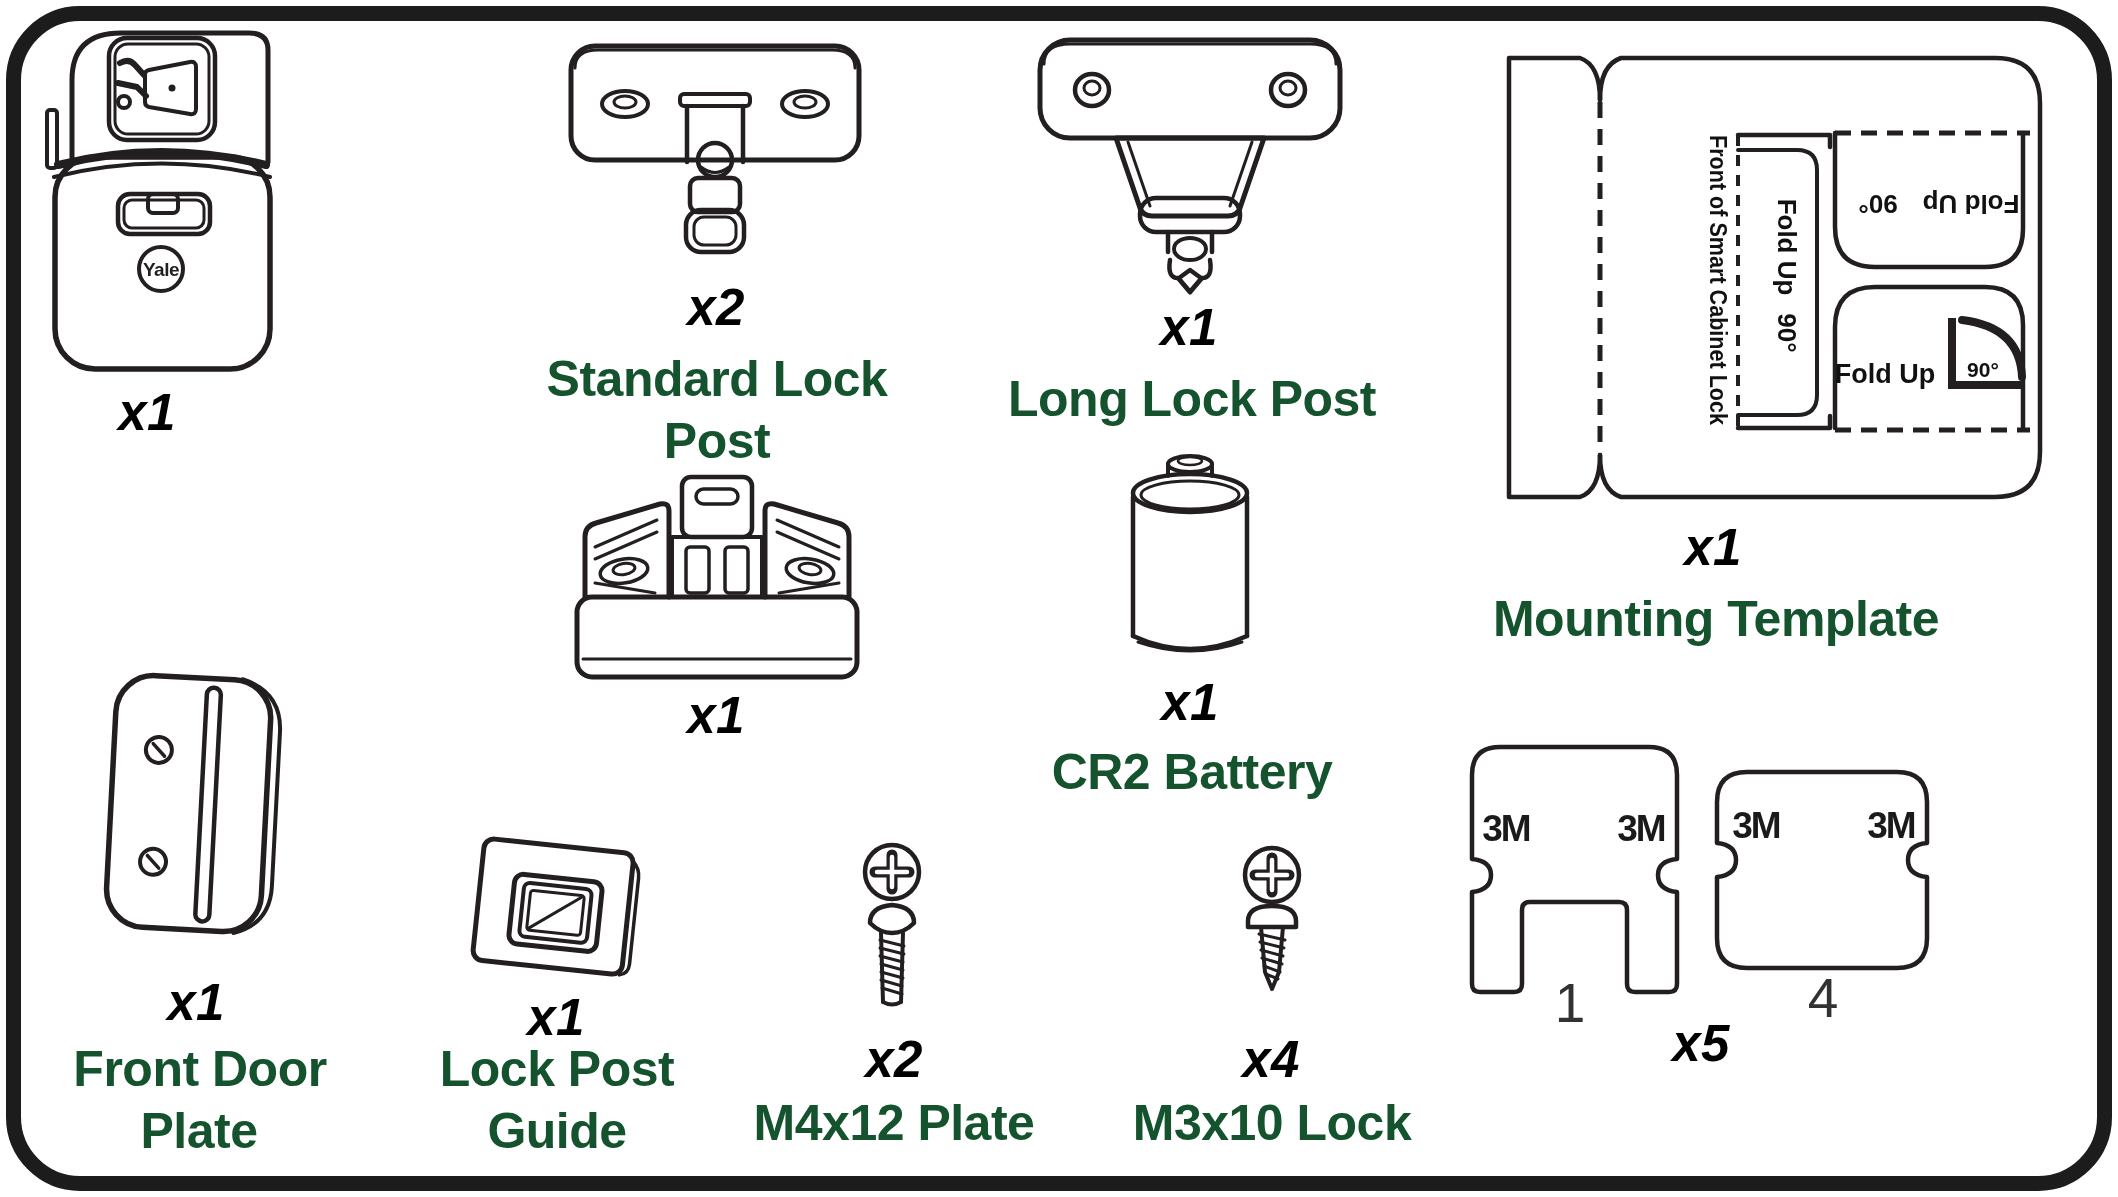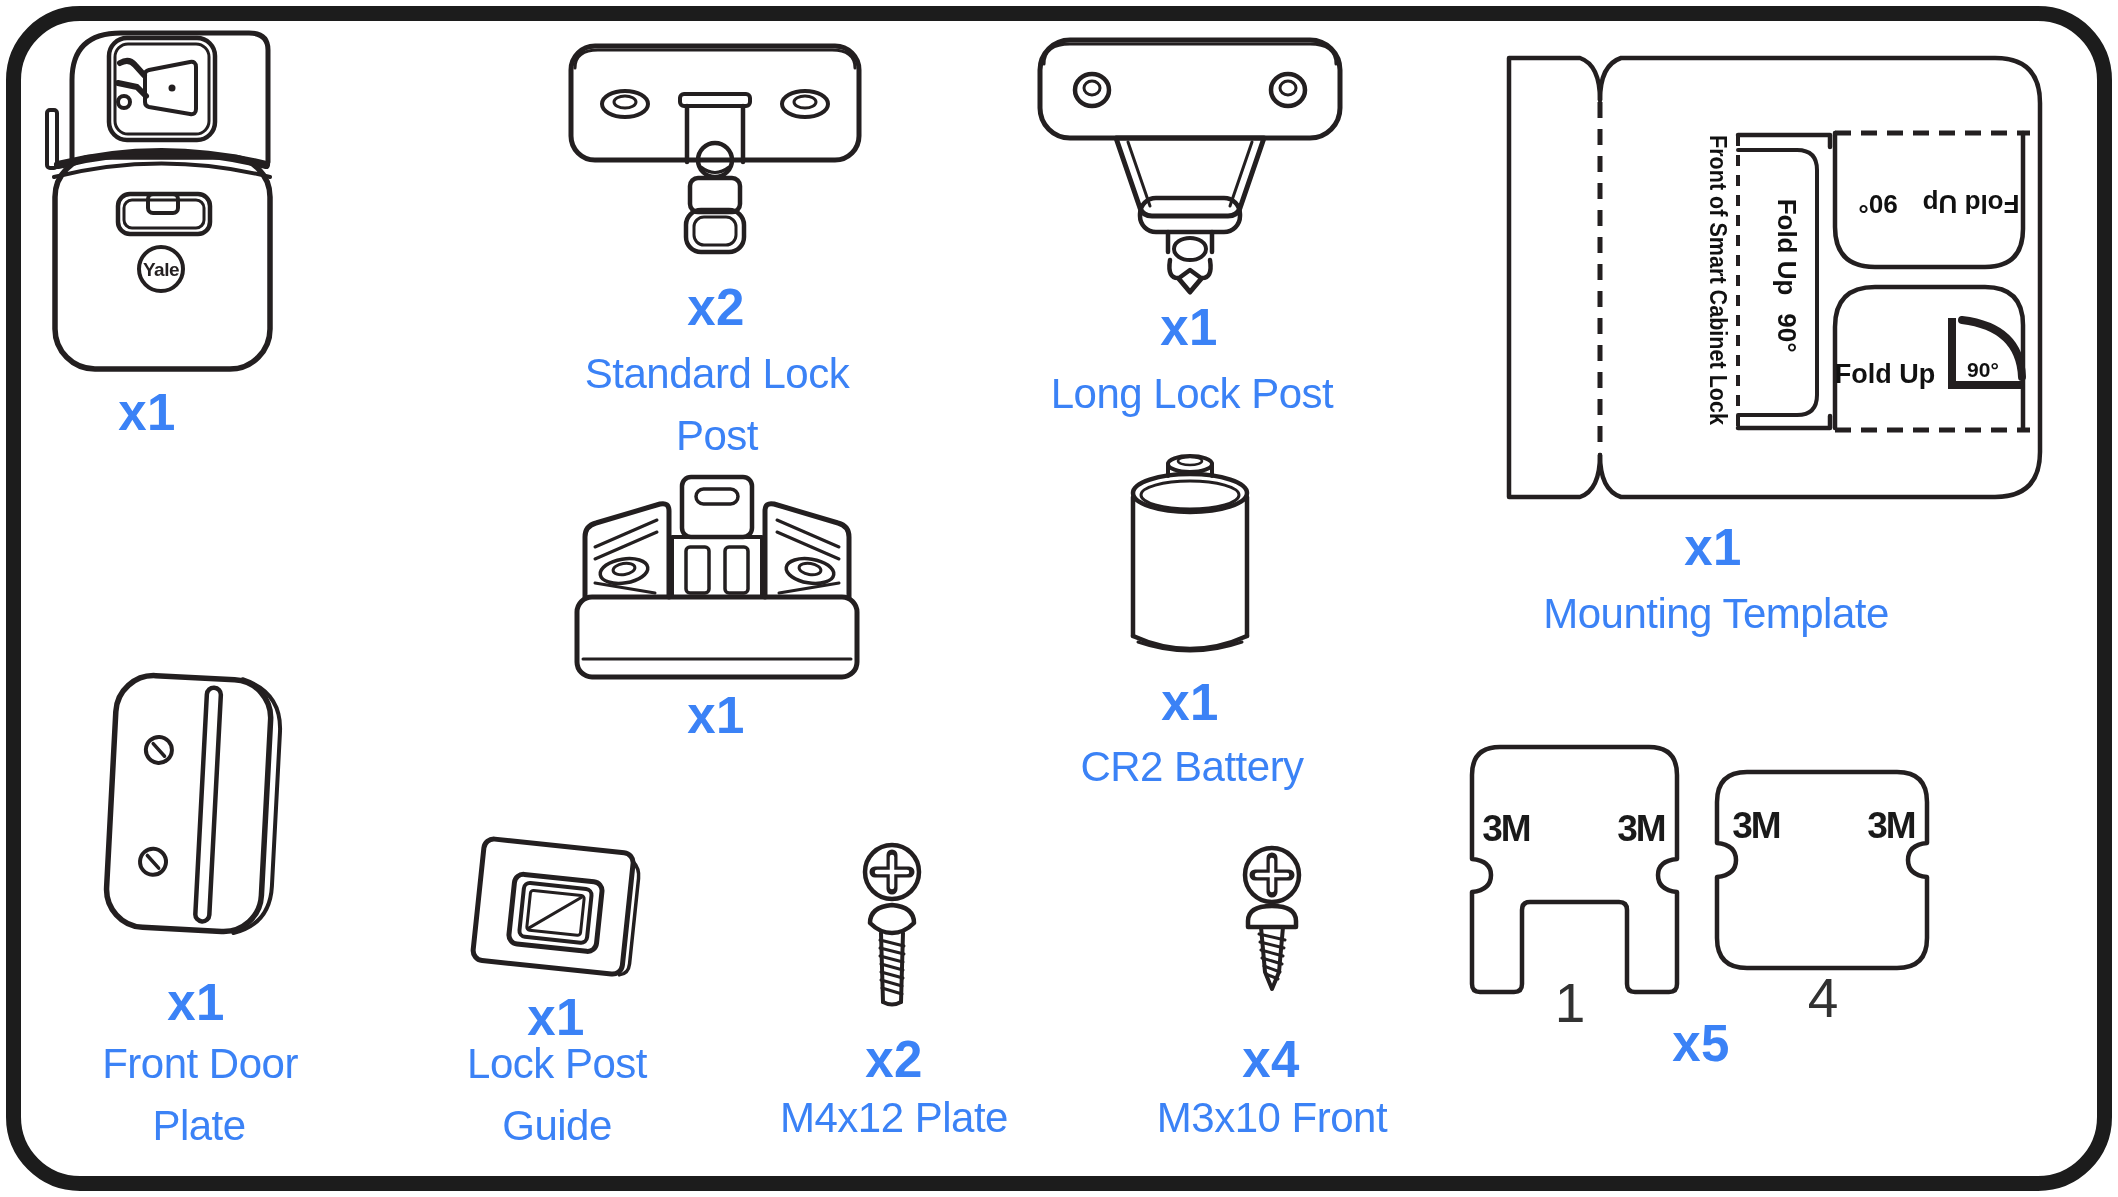--- a/index.html
+++ b/index.html
@@ -9,25 +9,25 @@
   }
   .frame{
     position:absolute;left:6px;top:6px;right:6px;bottom:6px;
     border:15px solid #1c1c1c;border-radius:74px;pointer-events:none;
   }
   svg{position:absolute;overflow:visible;font-family:inherit;}
   .draw{fill:none;stroke:#231f20;stroke-linecap:round;stroke-linejoin:round;}
   .dash{fill:none;stroke:#231f20;stroke-linecap:butt;}
   .qty{
     position:absolute;transform:translateX(-50%);white-space:nowrap;
-    font-size:51px;font-weight:bold;letter-spacing:0.5px;color:#3b82f6;
+    font-size:51px;font-weight:bold;letter-spacing:0.5px;color:#000000;font-style:italic;
   }
   .pname{
     position:absolute;transform:translateX(-50%);white-space:nowrap;
-    font-size:42px;font-weight:400;letter-spacing:-0.5px;color:#3b82f6;
+    font-size:50px;font-weight:700;letter-spacing:-0.5px;color:#14532d;
   }
   .tpl{fill:#111;font-weight:bold;}
   .logo3m{fill:#1a1a1a;font-weight:bold;font-size:37px;letter-spacing:-2px;text-anchor:middle;}
   .tapenum{fill:#323232;font-weight:400;font-size:55px;text-anchor:middle;}
   .yale{fill:#231f20;font-weight:bold;font-size:19px;text-anchor:middle;letter-spacing:-0.5px;}
 </style>
 </head>
 <body>
 
 <div id="canvas">
@@ -222,21 +222,21 @@
     <g>
       <circle class="draw" cx="37" cy="29" r="27" stroke-width="4.5"></circle>
       <path d="M37,12 V46 M20,29 H54" fill="none" stroke="#231f20" stroke-width="11" stroke-linecap="round"></path>
       <path d="M37,14 V44 M22,29 H52" fill="none" stroke="#ffffff" stroke-width="4.5" stroke-linecap="round"></path>
     </g>
     <path class="draw" d="M13,81 V75 Q13,60 37,60 Q61,60 61,75 V81 Z" stroke-width="4.5"></path>
     <path class="draw" d="M26,81 L30,126 L37,143 L44,126 L48,81" stroke-width="4"></path>
     <path class="draw" d="M24,88 L50,94 M25,96 L49,102 M26,104 L48,110 M27,112 L47,118 M29,120 L45,126 M31,128 L43,133" stroke-width="3"></path>
   </svg>
   <div class="qty" style="left:1271px;top:1030px">x4</div>
-  <div class="pname" style="left:1272px;top:1094px">M3x10 Front</div>
+  <div class="pname" style="left:1272px;top:1094px">M3x10 Lock</div>
 
   <svg style="left:1458px;top:733px" width="484" height="302" viewBox="0 0 484 302">
     <g>
       <path class="draw" d="M42,14 H191 Q219,14 219,42 V126 Q200,128 200,142 Q200,157 219,159 V251 Q219,259 211,259 H177 Q169,259 169,251 V177 Q169,169 161,169 H72 Q64,169 64,177 V251 Q64,259 56,259 H22 Q14,259 14,251 V159 Q33,157 33,142 Q33,128 14,126 V42 Q14,14 42,14 Z" stroke-width="4.5"></path>
       <text class="logo3m" x="48" y="108">3M</text>
       <text class="logo3m" x="183" y="108">3M</text>
       <text class="tapenum" x="112" y="289">1</text>
     </g>
     <g>
       <path class="draw" d="M289,39 H439 Q469,39 469,69 V110 Q450,112 450,127 Q450,142 469,144 V205 Q469,235 439,235 H289 Q259,235 259,205 V144 Q278,142 278,127 Q278,112 259,110 V69 Q259,39 289,39 Z" stroke-width="4.5"></path>

